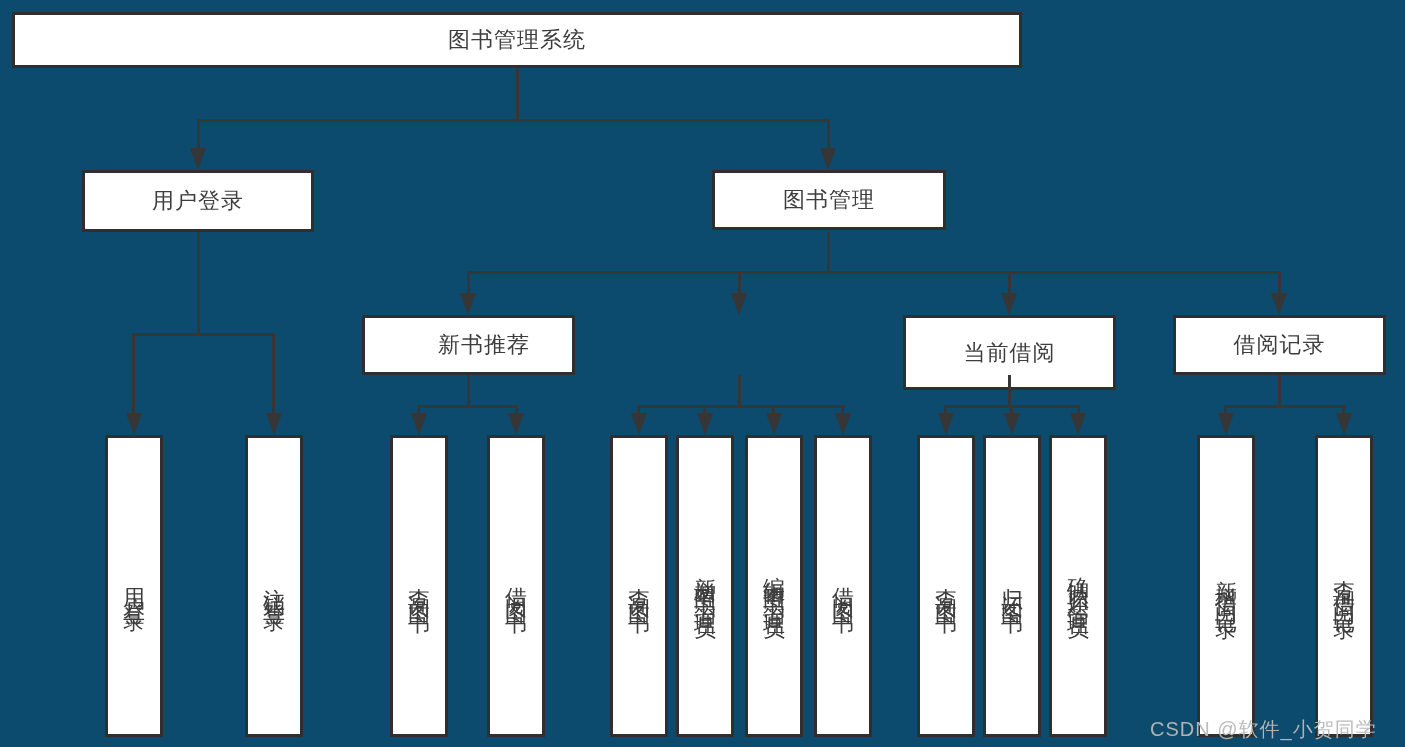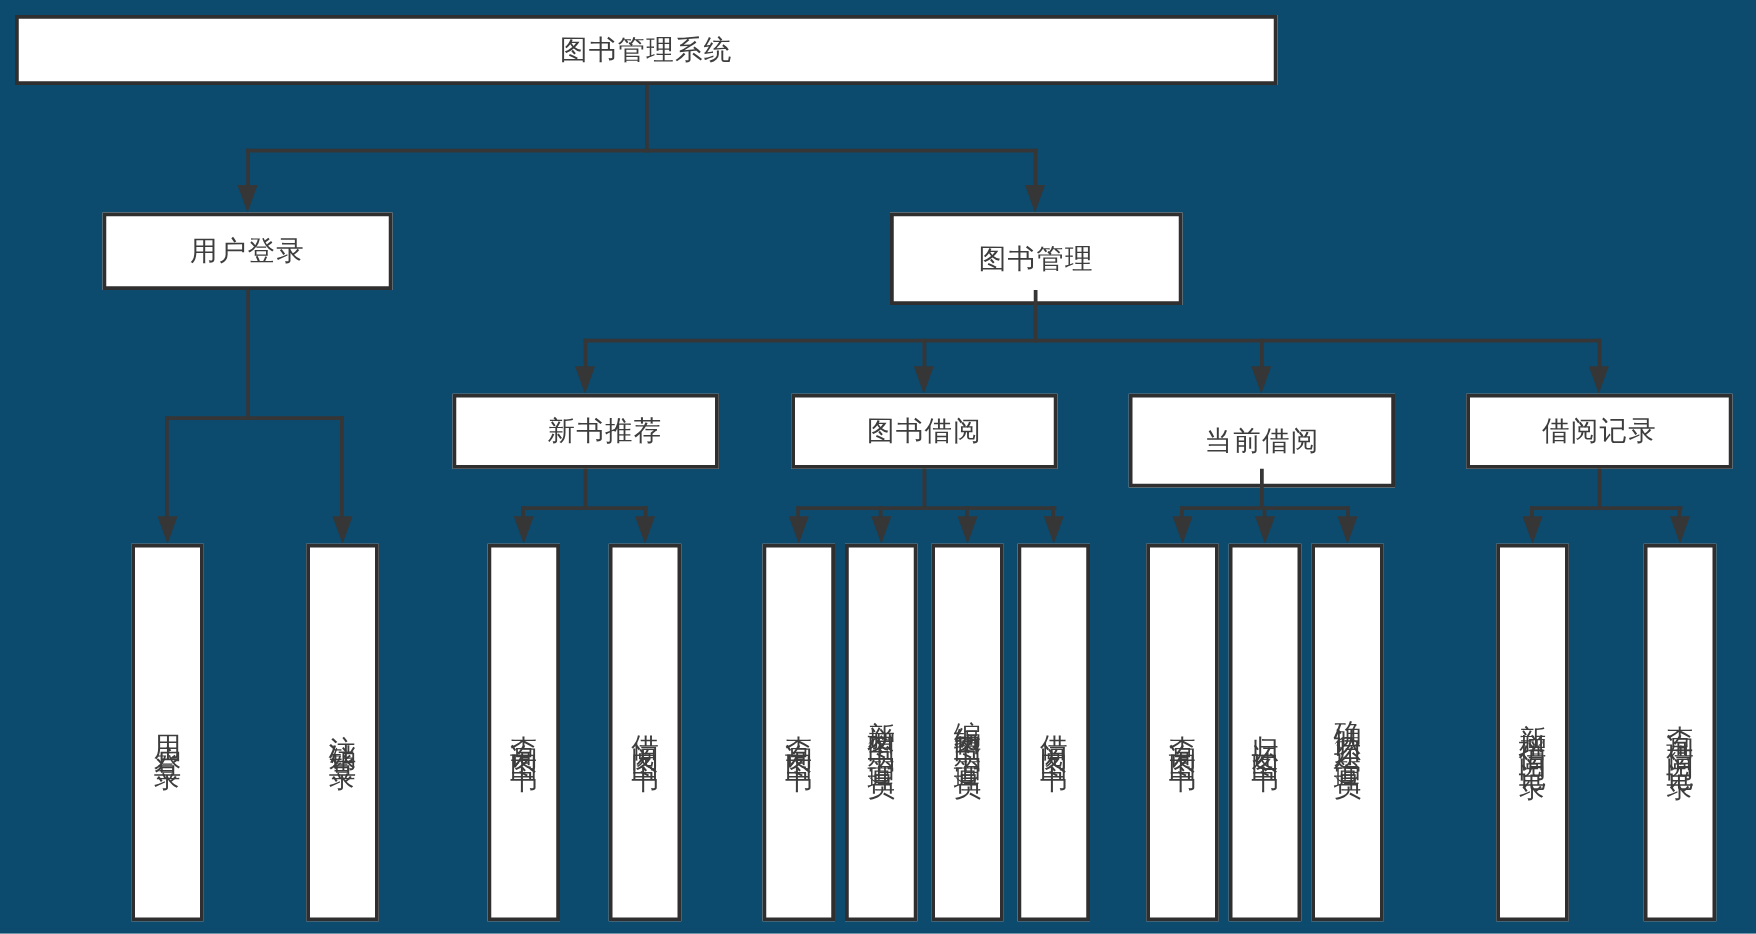--- a/index.html
+++ b/index.html
@@ -55,42 +55,41 @@
   <div class="box" style="left:12px;top:12px;width:1010px;height:56px;">图书管理系统</div>
 
   <div class="vline" style="left:516px;top:68px;height:54px;"></div>
   <div class="hline" style="left:197px;top:119px;width:633px;"></div>
   <div class="vline" style="left:197px;top:119px;height:31px;"></div>
   <div class="arrow" style="left:190px;top:148px;"></div>
   <div class="vline" style="left:827px;top:119px;height:31px;"></div>
   <div class="arrow" style="left:820px;top:148px;"></div>
 
   <div class="box" style="left:82px;top:170px;width:232px;height:62px;">用户登录</div>
-  <div class="box" style="left:712px;top:170px;width:234px;height:74px;">图书管理</div>
+  <div class="box" style="left:712px;top:170px;width:234px;height:60px;">图书管理</div>
 
   <div class="vline" style="left:197px;top:232px;height:104px;"></div>
   <div class="hline" style="left:132px;top:333px;width:143px;"></div>
   <div class="vline" style="left:132px;top:333px;height:82px;"></div>
   <div class="arrow" style="left:126px;top:413px;"></div>
   <div class="vline" style="left:272px;top:333px;height:82px;"></div>
   <div class="arrow" style="left:266px;top:413px;"></div>
 
   <div class="vline" style="left:827px;top:232px;height:42px;"></div>
   <div class="hline" style="left:467px;top:271px;width:814px;"></div>
   <div class="vline" style="left:467px;top:271px;height:24px;"></div>
   <div class="arrow" style="left:460px;top:293px;"></div>
   <div class="vline" style="left:738px;top:271px;height:24px;"></div>
   <div class="arrow" style="left:731px;top:293px;"></div>
   <div class="vline" style="left:1008px;top:271px;height:24px;"></div>
   <div class="arrow" style="left:1001px;top:293px;"></div>
   <div class="vline" style="left:1278px;top:271px;height:24px;"></div>
   <div class="arrow" style="left:1271px;top:293px;"></div>
 
   <div class="box" style="left:362px;top:315px;width:213px;height:60px;padding-left:31px;">新书推荐</div>
-  <div class="box" style="left:633px;top:315px;width:213px;height:60px;">图书借阅</div>
   <div class="box" style="left:903px;top:315px;width:213px;height:75px;">当前借阅</div>
   <div class="box" style="left:1173px;top:315px;width:213px;height:60px;">借阅记录</div>
 
   <div class="vline" style="left:467px;top:375px;height:33px;"></div>
   <div class="hline" style="left:417px;top:405px;width:101px;"></div>
   <div class="vline" style="left:417px;top:405px;height:10px;"></div>
   <div class="arrow" style="left:411px;top:413px;"></div>
   <div class="vline" style="left:515px;top:405px;height:10px;"></div>
   <div class="arrow" style="left:508px;top:413px;"></div>
 
@@ -132,14 +131,15 @@
   <div class="box vbox" style="left:745px;top:435px;width:58px;height:302px;letter-spacing:6px;">编辑图书（管理员）</div>
   <div class="box vbox" style="left:814px;top:435px;width:58px;height:302px;">借阅图书</div>
 
   <div class="box vbox" style="left:917px;top:435px;width:58px;height:302px;">查询图书</div>
   <div class="box vbox" style="left:983px;top:435px;width:58px;height:302px;">归还图书</div>
   <div class="box vbox" style="left:1049px;top:435px;width:58px;height:302px;letter-spacing:6px;">确认归还（管理员）</div>
 
   <div class="box vbox" style="left:1197px;top:435px;width:58px;height:302px;">新增借阅记录</div>
   <div class="box vbox" style="left:1315px;top:435px;width:58px;height:302px;">查询借阅记录</div>
 
+  <div class="watermark">CSDN @软件_小贺同学</div>
 
 </div>
 
 </body></html>

